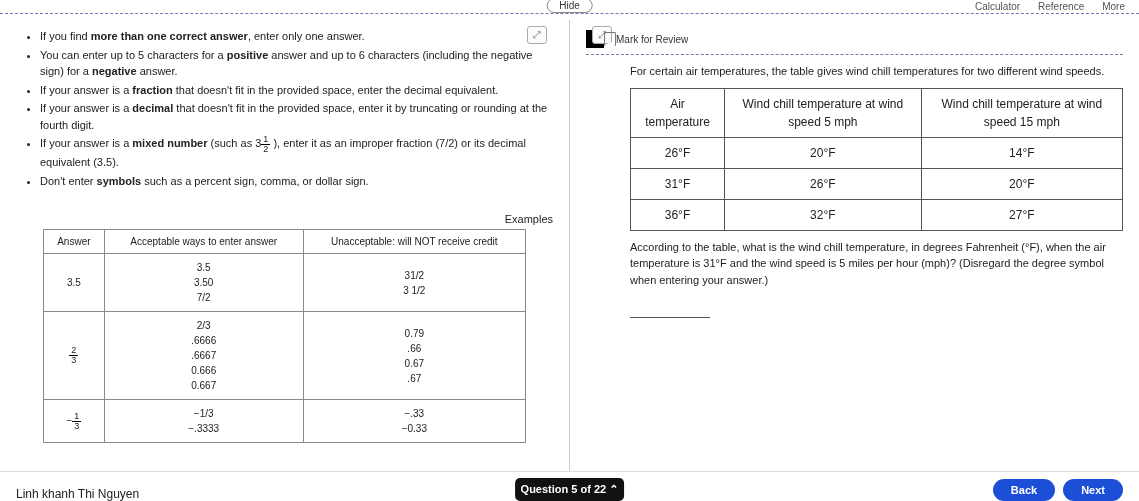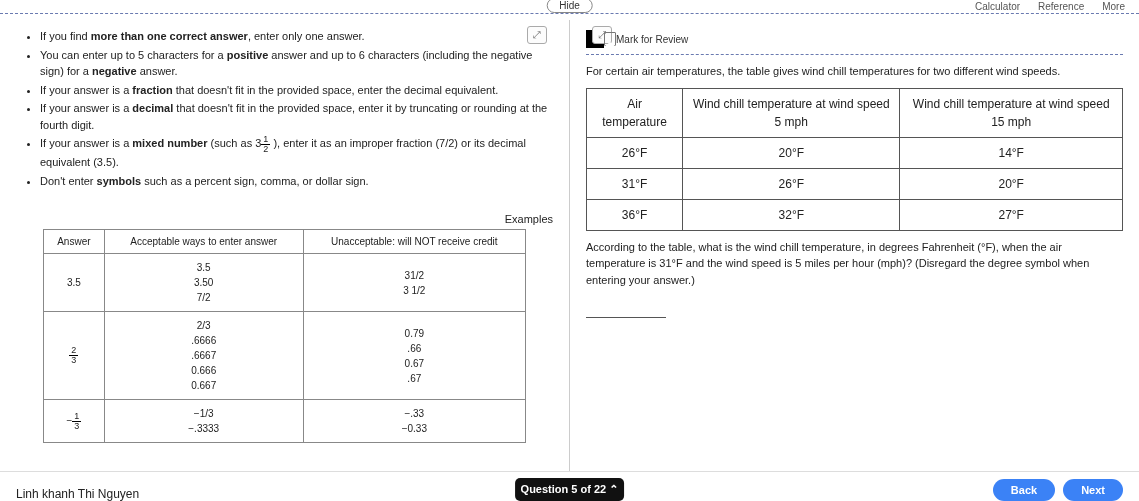--- a/index.html
+++ b/index.html
@@ -113,21 +113,21 @@
   .bookmark::after {
     content: "";
     position: absolute;
     bottom: -1px; left: 50%;
     transform: translateX(-50%);
     border-left: 5px solid transparent;
     border-right: 5px solid transparent;
     border-bottom: 4px solid #fff;
   }
   .mark-label { font-size: 10px; color: #333; }
-  .qbody { font-size: 11px; line-height: 1.5; color: #222; }
+  .qbody { font-size: 11px; line-height: 1.5; color: #222; margin-left: 44px; }
   table.data {
     border-collapse: collapse;
     width: 100%;
     margin: 8px 0;
     font-size: 12px;
   }
   table.data th, table.data td {
     border: 1px solid #555;
     padding: 6px 8px;
     text-align: center;
@@ -165,21 +165,21 @@
     transform: translateX(-50%);
     background: #111;
     color: #fff;
     font-size: 11px;
     font-weight: 600;
     padding: 5px 6px;
     border-radius: 5px;
   }
   .nav-buttons { display: flex; gap: 8px; }
   .nav-buttons button {
-    background: #3b82f6;
+    background: #1d4ed8;
     color: #fff;
     border: none;
     border-radius: 16px;
     padding: 5px 18px;
     font-size: 11px;
     font-weight: 600;
   }
   .frac {
     display: inline-block;
     vertical-align: middle;

